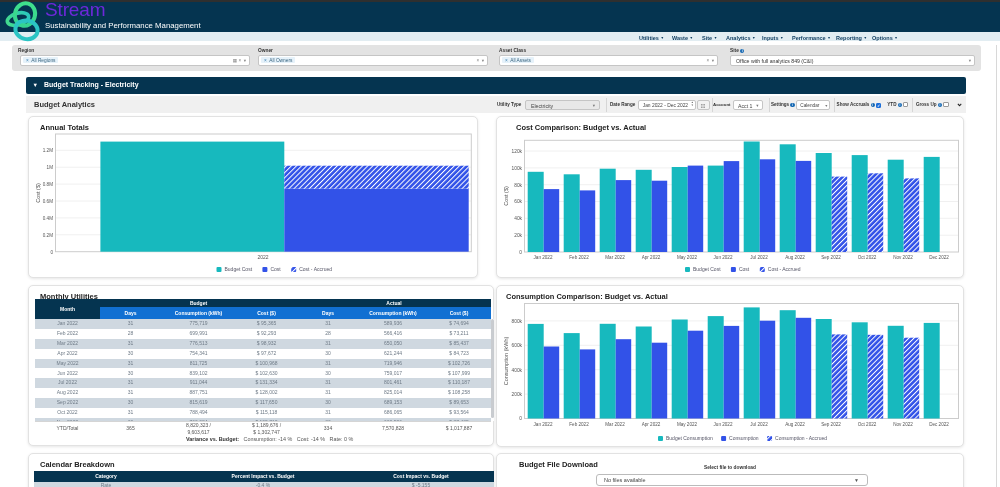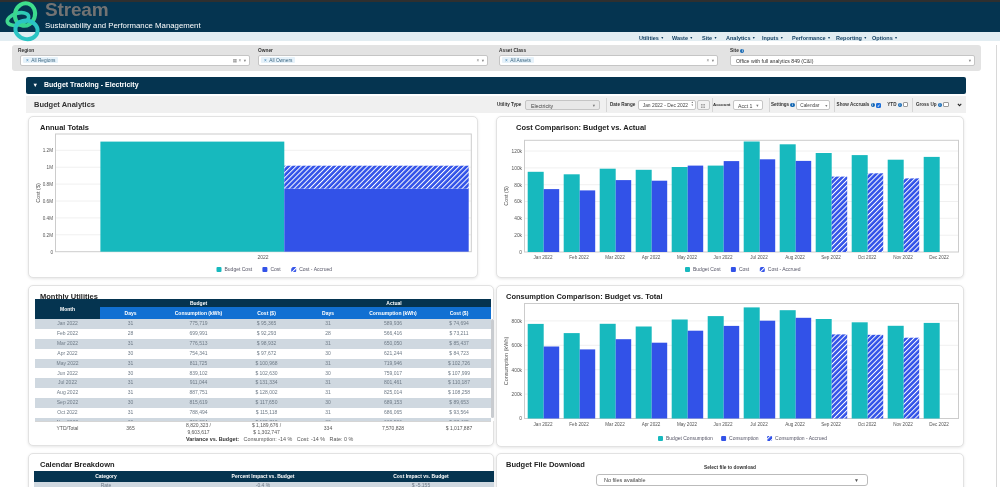--- a/index.html
+++ b/index.html
@@ -29,21 +29,21 @@
         <ellipse cx="18" cy="19" rx="11" ry="5.8" fill="none" stroke="url(#lg1)" stroke-width="3.6"></ellipse>
       </g>
       <g transform="rotate(17 25 14.5)">
         <ellipse cx="25" cy="14.5" rx="10" ry="11.4" fill="none" stroke="url(#lg2)" stroke-width="4"></ellipse>
       </g>
       <g transform="rotate(12 26.5 29.8)">
         <ellipse cx="26.5" cy="29.8" rx="11.2" ry="9.3" fill="none" stroke="#2bc4c4" stroke-width="4"></ellipse>
       </g>
     </svg>
   </div>
-<div class="abs" style="left:45px;top:-1px;font-size:19px;font-weight:bold;color:#737373;letter-spacing:-0.15px">Stream</div>
+<div class="abs" style="left:45px;top:-1px;font-size:19px;font-weight:normal;color:#6d28d9;letter-spacing:-0.15px">Stream</div>
 <div class="abs" style="left:45px;top:21px;font-size:7.8px;color:#fff">Sustainability and Performance Management</div>
 <div class="abs" style="left:12px;top:45px;width:969px;height:26px;background:#e3e3e3;border-radius:3px"></div>
 <div class="abs" style="left:18px;top:48px;font-size:4.8px;font-weight:bold;color:#333">Region</div>
 <div class="ibox" style="left:20px;top:54.5px;width:230px;height:11px">
     <span style="position:absolute;left:2px;top:1.5px;background:#e6f2fa;color:#39647f;font-size:4.8px;padding:0.5px 3px;border-radius:1px"><span style="color:#4a88b5">×</span>&nbsp; All Regions</span>
     <span style="position:absolute;right:3px;top:2.5px;font-size:4.6px;color:#888">▦ ×&nbsp; ▾</span>
   </div>
 <div class="abs" style="left:258px;top:48px;font-size:4.8px;font-weight:bold;color:#333">Owner</div>
 <div class="ibox" style="left:258px;top:54.5px;width:230px;height:11px">
     <span style="position:absolute;left:2px;top:1.5px;background:#e6f2fa;color:#39647f;font-size:4.8px;padding:0.5px 3px;border-radius:1px"><span style="color:#4a88b5">×</span>&nbsp; All Owners</span>
@@ -309,21 +309,21 @@
       <div class="abs td" style="left:71px;top:136px;width:61px;height:13px;line-height:13px;color:#555">365</div>
       <div class="abs td" style="left:132px;top:136px;width:75px;height:13px;line-height:6.5px;color:#555">8,820,323 /<br>9,603,617</div>
       <div class="abs td" style="left:207px;top:136px;width:61px;height:13px;line-height:6.5px;color:#555">$ 1,189,676 /<br>$ 1,302,747</div>
       <div class="abs td" style="left:268px;top:136px;width:62px;height:13px;line-height:13px;color:#555">334</div>
       <div class="abs td" style="left:330px;top:136px;width:68px;height:13px;line-height:13px;color:#555">7,570,828</div>
       <div class="abs td" style="left:398px;top:136px;width:64px;height:13px;line-height:13px;color:#555">$ 1,017,887</div>
       <div class="abs" style="left:157px;top:150px;font-size:5.4px;color:#555"><b style="color:#333">Variance vs. Budget:</b>&nbsp;&nbsp; Consumption: -14 % &nbsp;&nbsp;Cost: -14 % &nbsp;&nbsp;Rate: 0 %</div>
     </div>
   </div>
 <div class="card" style="left:496px;top:285px;width:468px;height:162px">
-    <div class="ctitle" style="left:9px">Consumption Comparison: Budget vs. Total</div>
+    <div class="ctitle" style="left:9px">Consumption Comparison: Budget vs. Actual</div>
     <svg width="468" height="162" viewBox="0 0 468 162" style="position:absolute;left:0;top:0">
       <defs>
         <pattern id="hat" width="3.6" height="3.6" patternUnits="userSpaceOnUse" patternTransform="rotate(45)">
           <rect width="3.6" height="3.6" fill="#3252e8"></rect>
           <rect width="1.0" height="3.6" fill="#ffffff" x="0"></rect>
         </pattern>
       </defs>
       <line x1="27.5" y1="108.1" x2="461.5" y2="108.1" stroke="#f0f0f0" stroke-width="1"></line>
       <line x1="27.5" y1="83.7" x2="461.5" y2="83.7" stroke="#f0f0f0" stroke-width="1"></line>
       <line x1="27.5" y1="59.3" x2="461.5" y2="59.3" stroke="#f0f0f0" stroke-width="1"></line>
@@ -383,16 +383,16 @@
     <div class="abs" style="left:5px;top:16.5px;width:460px;height:11px;background:#053450"></div>
     <div class="abs th" style="left:5px;top:16.5px;width:144px;height:11px;line-height:11px">Category</div>
     <div class="abs th" style="left:149px;top:16.5px;width:170px;height:11px;line-height:11px">Percent Impact vs. Budget</div>
     <div class="abs th" style="left:319px;top:16.5px;width:146px;height:11px;line-height:11px">Cost Impact vs. Budget</div>
     <div class="abs" style="left:5px;top:27.5px;width:460px;height:11px;background:#cfd8e0"></div>
     <div class="abs td" style="left:5px;top:27.5px;width:144px;height:11px;line-height:7.5px">Rate</div>
     <div class="abs td" style="left:149px;top:27.5px;width:170px;height:11px;line-height:7.5px">-0.4 %</div>
     <div class="abs td" style="left:319px;top:27.5px;width:146px;height:11px;line-height:7.5px">$ -5,155</div>
   </div>
 <div class="card" style="left:496px;top:453px;width:468px;height:60px">
-    <div class="ctitle" style="left:9px">Budget File Download</div>
+    <div class="ctitle" style="left:22px">Budget File Download</div>
     <div class="abs" style="left:0;top:11px;width:100%;text-align:center;font-size:4.8px;font-weight:bold;color:#333">Select file to download</div>
     <div class="abs" style="left:99px;top:20px;width:272px;height:11.5px;background:#fff;border:1px solid #bbb;border-radius:3px;font-size:5.5px;color:#444;line-height:11.5px;padding-left:7px;box-sizing:border-box">No files available<span style="position:absolute;right:8px;top:0;color:#555;font-size:5px">▼</span></div>
   </div>
 <div class="abs" style="left:996px;top:45px;width:1px;height:442px;background:#d8d8d8"></div>
 </body></html>

